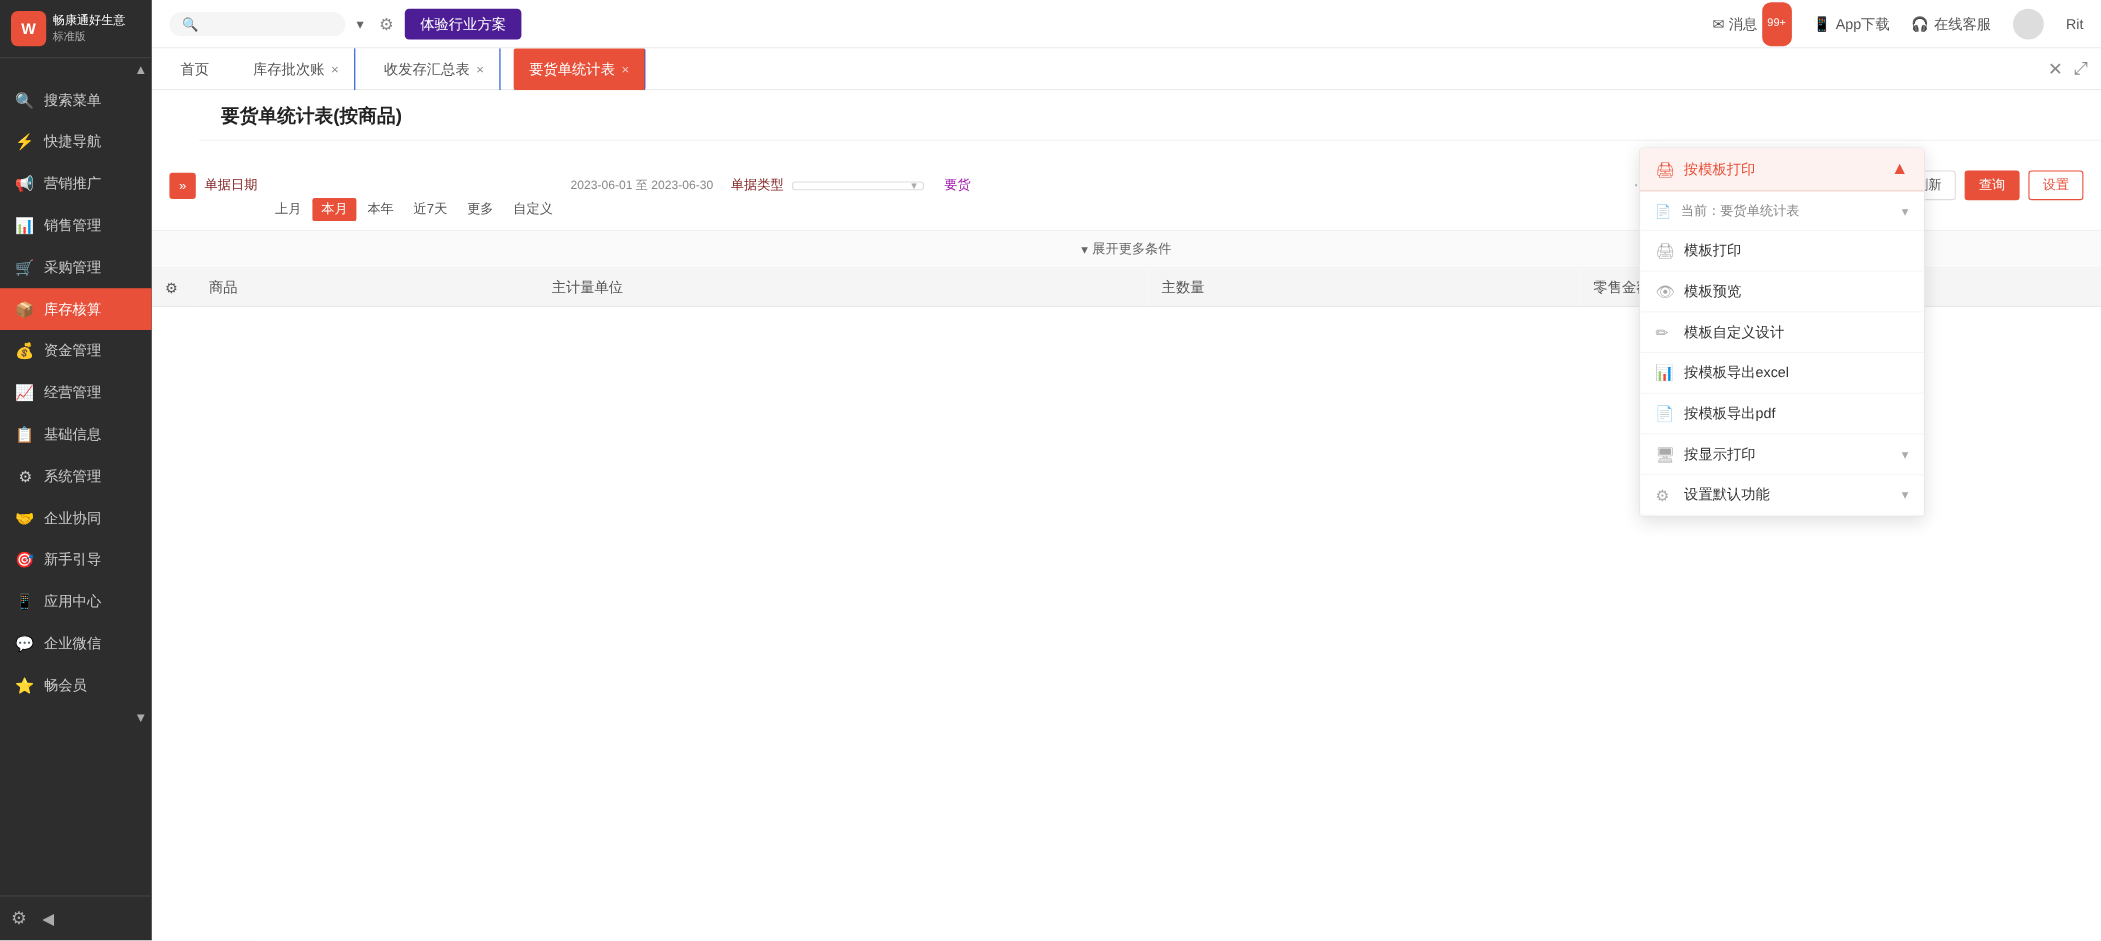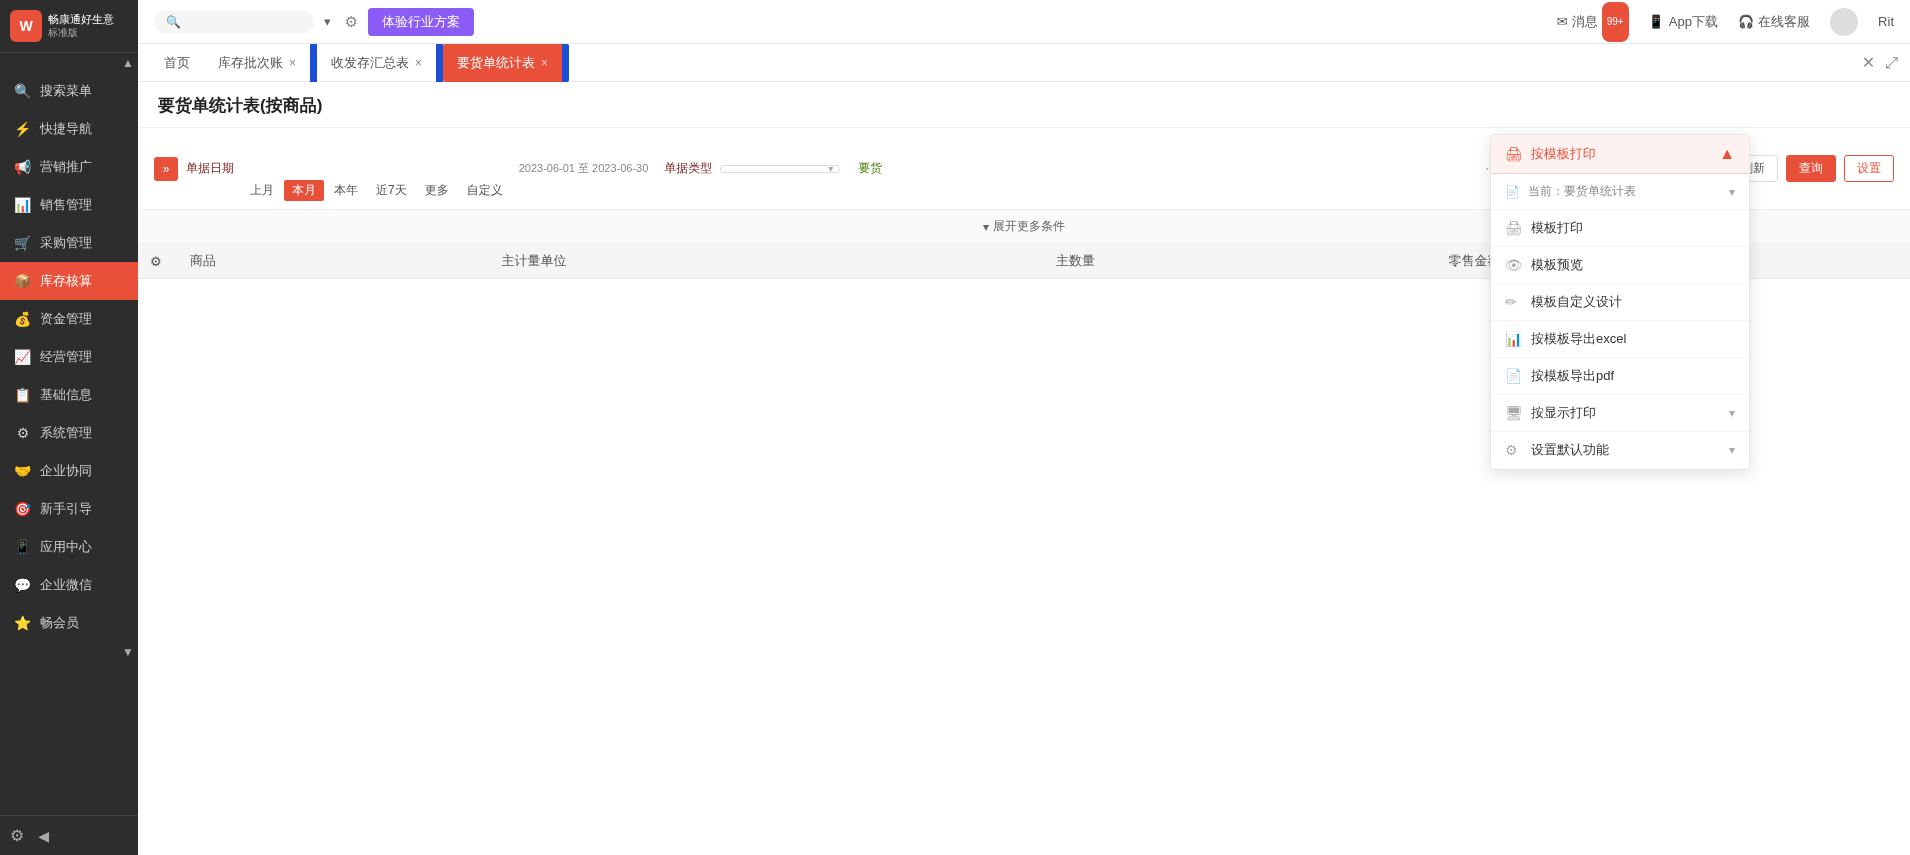--- a/index.html
+++ b/index.html
@@ -79,21 +79,21 @@
       width: 160px;
       color: #999;
       font-size: 12px;
     }
     .topbar-dropdown {
       display: flex; align-items: center;
       gap: 4px; color: #666; cursor: pointer;
     }
     .topbar-gear { color: #888; cursor: pointer; margin-left: 4px; font-size: 15px; }
     .topbar-btn {
-      background: #8b5cf6; color: #fff;
+      background: #4c1d95; color: #fff;
       border: none; border-radius: 4px;
       padding: 5px 14px; cursor: pointer;
       font-size: 13px;
     }
     .topbar-right {
       margin-left: auto;
       display: flex; align-items: center; gap: 20px;
     }
     .topbar-right-item {
       display: flex; align-items: center; gap: 4px;
@@ -112,30 +112,30 @@
 
     
     .tabs {
       background: #fff;
       display: flex;
       align-items: center;
       padding: 0 12px;
       border-bottom: 1px solid #e8e8e8;
       height: 38px;
       flex-shrink: 0;
-      gap: 0;
+      gap: 12px;
     }
     .tab {
       display: flex; align-items: center;
       padding: 0 14px;
       height: 38px;
       cursor: pointer;
       font-size: 13px;
       color: #555;
-      border-right: 7px solid #1d4ed8;
+      border-right: 1px solid #1d4ed8;
       gap: 6px;
       white-space: nowrap;
     }
     .tab:first-child { padding-left: 6px; }
     .tab.active {
       background: #e8503a;
       color: #fff;
       border-radius: 2px;
     }
     .tab-close {
@@ -160,20 +160,21 @@
       padding: 0;
     }
 
     
     .page-header {
       padding: 12px 20px 10px;
       font-size: 17px;
       font-weight: bold;
       color: #222;
       border-bottom: 1px solid #f0f0f0;
+      margin-left: 43px;
     }
     .toolbar-btn {
       background: none; border: 1px solid #ddd;
       border-radius: 3px; padding: 4px 12px;
       cursor: pointer; font-size: 12px; color: #555;
       display: flex; align-items: center; gap: 4px;
     }
     .toolbar-btn.primary {
       background: #e8503a; color: #fff; border-color: #e8503a;
     }
@@ -463,21 +464,21 @@
         <span class="date-tab">自定义</span>
       </div>
       <span class="date-range">2023-06-01 至 2023-06-30</span>
 
       <span class="date-label" style="margin-left:8px;">单据类型</span>
       <div class="select-box" style="position:relative; display:inline-flex; align-items:center; min-width:120px;">
         <span style="color:#bbb;font-size:12px;flex:1;"></span>
         <span style="position:absolute;right:6px;color:#aaa;font-size:10px;">▾</span>
       </div>
 
-      <span style="font-size:12px; color:#4d7c0f; margin-left:10px;">要货</span>
+      <span style="font-size:12px; color:#a21caf; margin-left:10px;">要货</span>
 
       <div style="margin-left:auto; display:flex; gap:8px; align-items:center;">
         <span class="three-dots">···</span>
 
         <button class="toolbar-btn" style="background:#fef2f0; color:#e8503a; border-color:#f0d0cc; display:flex; align-items:center; gap:4px;">
           <span>🖨</span>
           <span>按模板打印</span>
           <span style="font-size:10px;">▲</span>
         </button>
         <button class="toolbar-btn">

